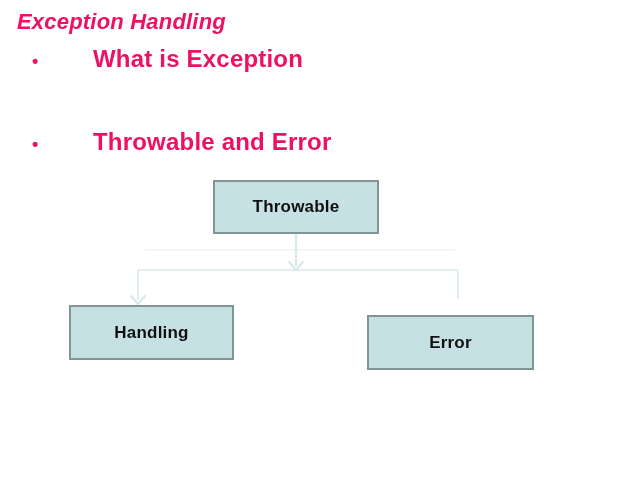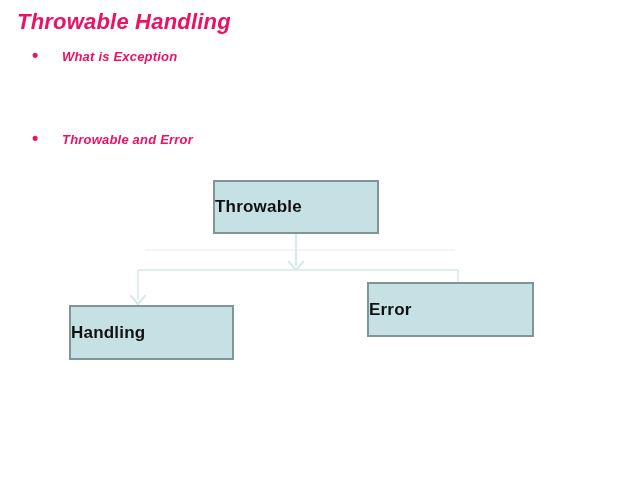--- a/index.html
+++ b/index.html
@@ -37,24 +37,24 @@
   .bullet-row.b2 { top: 128px; }
   .bullet-dot {
     font-size: 18px;
     font-weight: bold;
     width: 30px;
     text-align: left;
     padding-left: 4px;
     font-style: normal;
   }
   .bullet-text {
-    font-size: 13px;
+    font-size: 24px;
     font-weight: bold;
-    font-style: italic;
     letter-spacing: 0.2px;
+    margin-left: 31px;
   }
   .connectors {
     position: absolute;
     left: 0; top: 0;
     width: 640px; height: 480px;
     z-index: 0;
   }
   .conn {
     stroke: var(--connector, #D8E9E9);
     stroke-width: 1.6;
@@ -69,38 +69,39 @@
     stroke-linecap: round;
     stroke-linejoin: miter;
   }
   .node {
     position: absolute;
     box-sizing: border-box;
     background: var(--node-fill, #C6E1E3);
     border: 2px solid var(--node-border, #829596);
     display: flex;
     align-items: center;
+    justify-content: center;
     z-index: 1;
   }
   .node .node-label {
     font-size: 17px;
     font-weight: bold;
     color: var(--node-text, #111);
     letter-spacing: 0.2px;
   }
   .node-throwable { left: 213px; top: 180px; width: 166px; height: 54px; }
   .node-exception { left:  69px; top: 305px; width: 165px; height: 55px; }
-  .node-error     { left: 367px; top: 282px; width: 167px; height: 55px; }
+  .node-error     { left: 367px; top: 315px; width: 167px; height: 55px; }
 </style>
 </head>
 <body>
 
 <div class="slide">
 
-  <h1 class="slide-title">Throwable Handling</h1>
+  <h1 class="slide-title">Exception Handling</h1>
 
   <div class="bullet-row b1">
     <span class="bullet-dot">•</span>
     <span class="bullet-text">What is Exception</span>
   </div>
 
   <div class="bullet-row b2">
     <span class="bullet-dot">•</span>
     <span class="bullet-text">Throwable and Error</span>
   </div>

